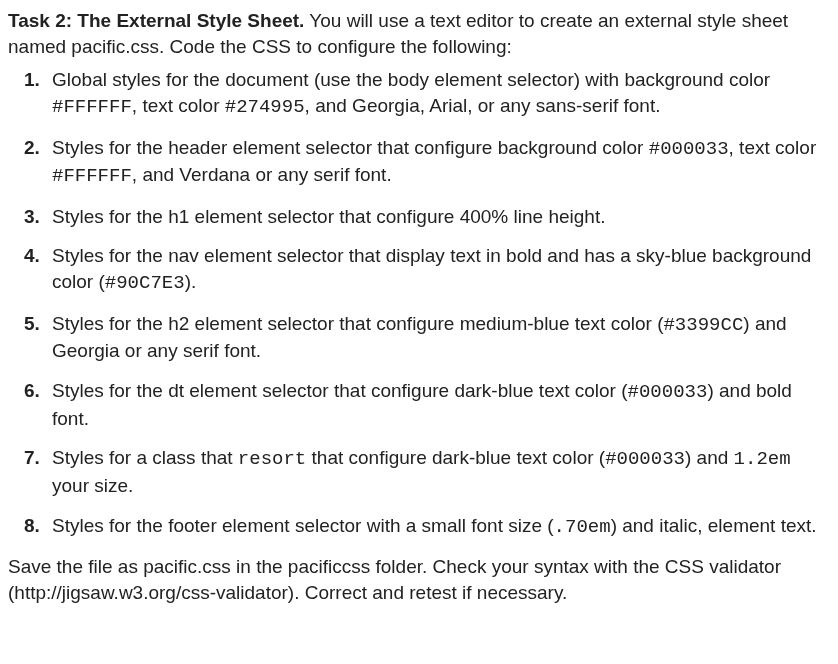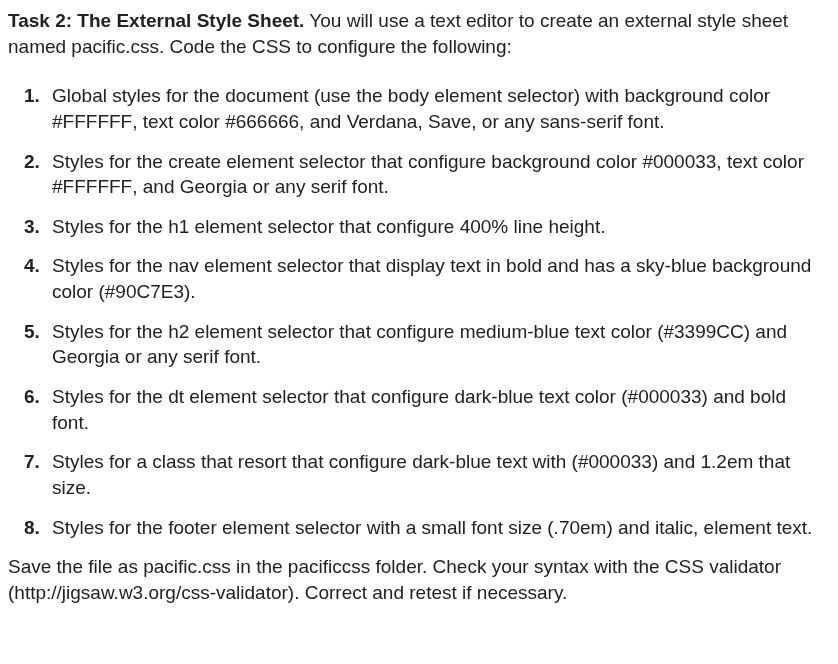--- a/index.html
+++ b/index.html
@@ -7,21 +7,21 @@
     padding: 8px 8px 8px 8px;
     font-family: Arial, Helvetica, sans-serif;
     font-size: 19px;
     line-height: 1.35;
     color: #222;
     background: #fff;
     width: 838px;
     box-sizing: border-box;
   }
   .intro {
-    margin-bottom: 24px;
+    margin-bottom: 8px;
   }
   .intro .title {
     font-weight: 700;
   }
   ol {
     margin: 0 0 14px 0;
     padding-left: 44px;
     list-style: none;
     counter-reset: item;
   }
@@ -31,55 +31,55 @@
     margin-bottom: 14px;
     padding-right: 4px;
   }
   ol > li::before {
     content: counter(item) ".";
     position: absolute;
     left: -28px;
     font-weight: 700;
   }
   .code {
-    font-family: Liberation Sans, sans-serif;
+    font-family: Liberation Mono, monospace;
   }
   .outro {
     margin-top: 10px;
   }
 </style>
 </head>
 <body>
 
 <div class="intro">
   <span class="title">Task 2: The External Style Sheet.</span>
   <span>You will use a text editor to create an external style sheet named pacific.css. Code the CSS to configure the following:</span>
 </div>
 
 <ol>
   <li>
-    <span>Global styles for the document (use the body element selector) with background color </span><span class="code">#FFFFFF</span><span>, text color </span><span class="code">#666666</span><span>, and Verdana, Save, or any sans-serif font.</span>
+    <span>Global styles for the document (use the body element selector) with background color </span><span class="code">#FFFFFF</span><span>, text color </span><span class="code">#274995</span><span>, and Georgia, Arial, or any sans-serif font.</span>
   </li>
   <li>
-    <span>Styles for the create element selector that configure background color </span><span class="code">#000033</span><span>, text color </span><span class="code">#FFFFFF</span><span>, and Georgia or any serif font.</span>
+    <span>Styles for the header element selector that configure background color </span><span class="code">#000033</span><span>, text color </span><span class="code">#FFFFFF</span><span>, and Verdana or any serif font.</span>
   </li>
   <li>
     <span>Styles for the h1 element selector that configure 400% line height.</span>
   </li>
   <li>
     <span>Styles for the nav element selector that display text in bold and has a sky-blue background color (</span><span class="code">#90C7E3</span><span>).</span>
   </li>
   <li>
     <span>Styles for the h2 element selector that configure medium-blue text color (</span><span class="code">#3399CC</span><span>) and Georgia or any serif font.</span>
   </li>
   <li>
     <span>Styles for the dt element selector that configure dark-blue text color (</span><span class="code">#000033</span><span>) and bold font.</span>
   </li>
   <li>
-    <span>Styles for a class that </span><span class="code">resort</span><span> that configure dark-blue text with (</span><span class="code">#000033</span><span>) and </span><span class="code">1.2em</span><span> that size.</span>
+    <span>Styles for a class that </span><span class="code">resort</span><span> that configure dark-blue text color (</span><span class="code">#000033</span><span>) and </span><span class="code">1.2em</span><span> your size.</span>
   </li>
   <li>
     <span>Styles for the footer element selector with a small font size (</span><span class="code">.70em</span><span>) and italic, element text.</span>
   </li>
 </ol>
 
 <div class="outro">
   <span>Save the file as pacific.css in the pacificcss folder. Check your syntax with the CSS validator (http://jigsaw.w3.org/css-validator). Correct and retest if necessary.</span>
 </div>
 

